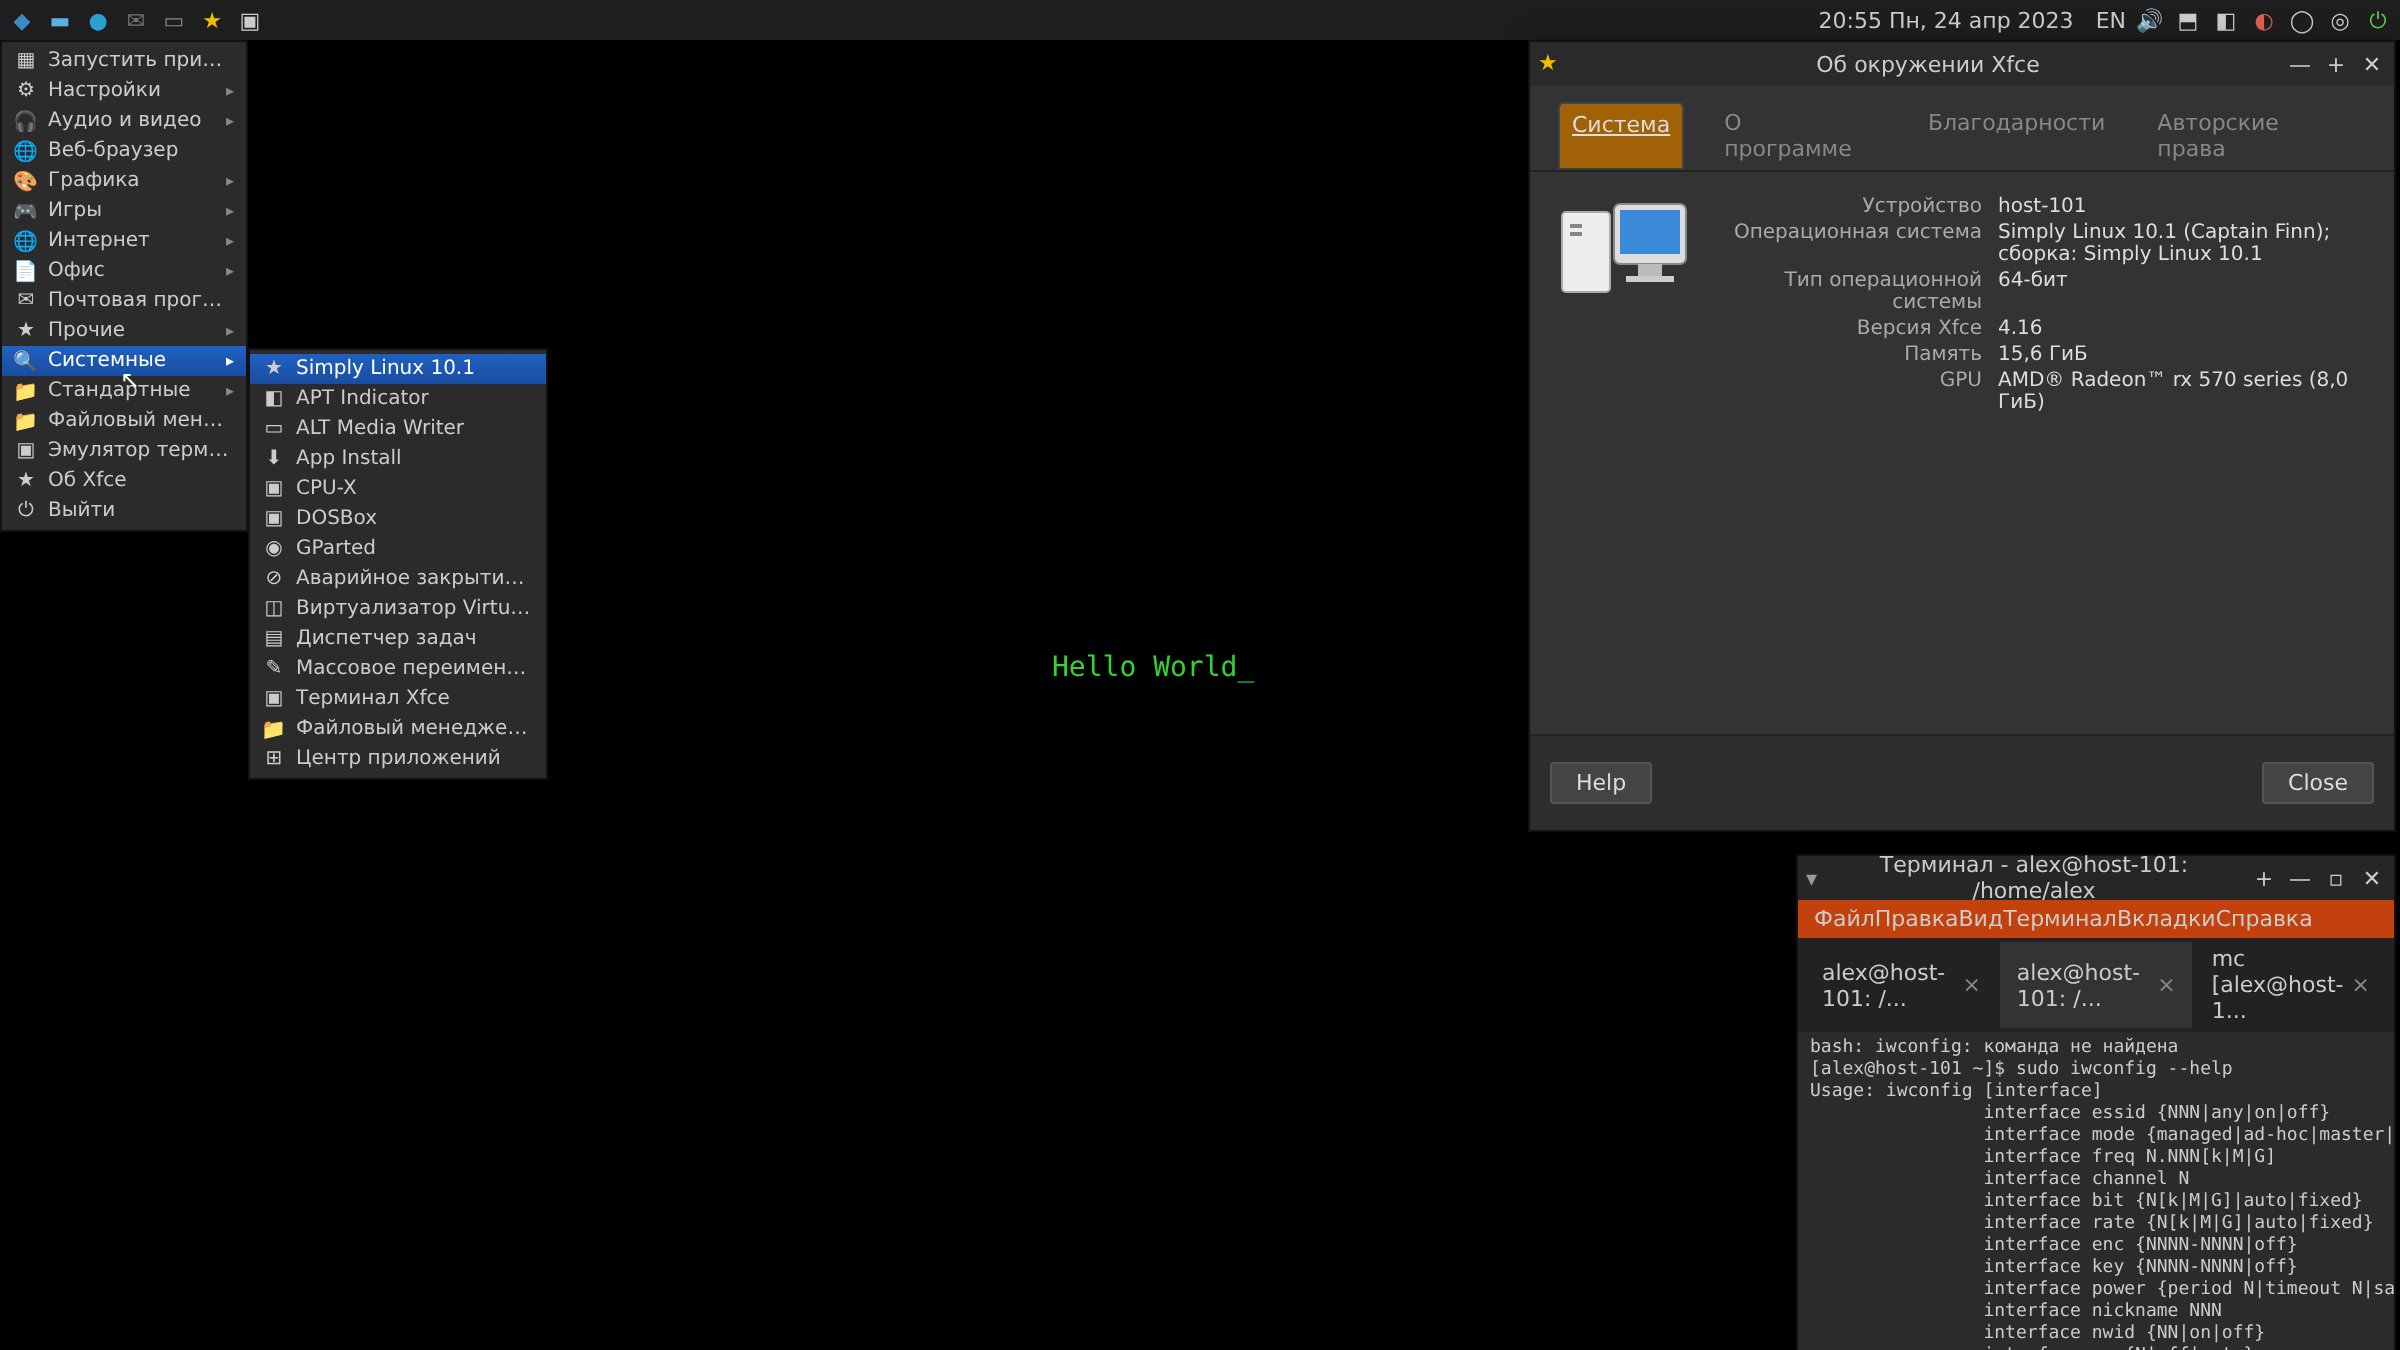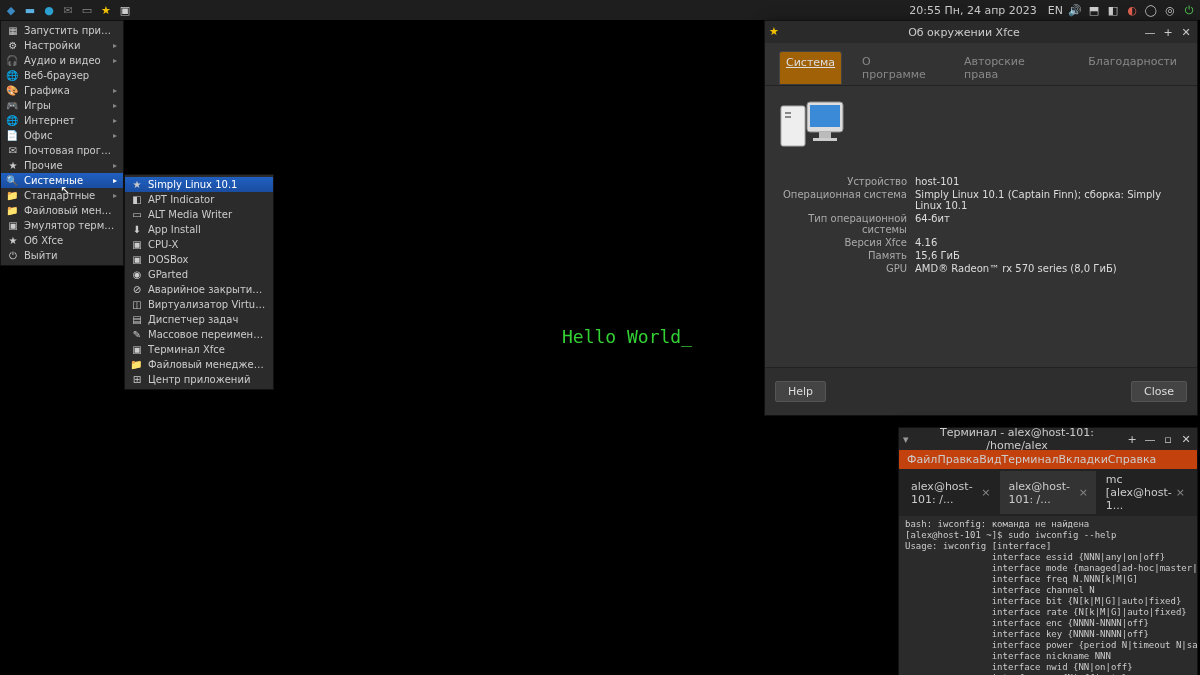--- a/index.html
+++ b/index.html
@@ -15,32 +15,32 @@
   .menu-item{display:flex;align-items:center;gap:5px;padding:1px 6px 1px 6px;height:15px;cursor:pointer;position:relative;}
   .menu-item .mico{width:12px;height:12px;display:flex;align-items:center;justify-content:center;font-size:10px;}
   .menu-item .lbl{flex:1;white-space:nowrap;overflow:hidden;text-overflow:ellipsis;font-size:10px;}
   .menu-item .arrow{font-size:8px;color:#888;}
   .menu-item.sel{background:linear-gradient(#2060c0,#1a4da0);color:#fff;}
   .menu-item.sel .lbl,.menu-item.sel .arrow{color:#fff;}
   
   .submenu{position:absolute;top:174px;left:124px;width:150px;background:#2b2b2b;border:1px solid #111;padding:2px 0;}
   .submenu .menu-item.sel{background:linear-gradient(#2060c0,#1a4da0);}
   
-  .hello{position:absolute;top:326px;left:526px;font-family:monospace;font-size:18px;color:#33d133;margin-left:36px;}
+  .hello{position:absolute;top:326px;left:526px;font-family:monospace;font-size:14px;color:#33d133;}
   
   .win{position:absolute;background:#333;border:1px solid #111;box-shadow:0 3px 12px rgba(0,0,0,.6);}
   .about{top:20px;left:764px;width:434px;height:396px;}
   .titlebar{height:22px;background:#2a2a2a;display:flex;align-items:center;padding:0 4px;}
   .titlebar .star{width:14px;height:14px;color:#f0c000;margin-right:6px;}
   .titlebar .title{flex:1;text-align:center;font-size:11px;color:#ccc;}
   .titlebar .winbtn{width:14px;height:14px;display:flex;align-items:center;justify-content:center;color:#ccc;margin-left:4px;cursor:pointer;}
   .tabs{display:flex;gap:14px;padding:8px 14px 0 14px;border-bottom:1px solid #222;}
   .tab{padding:4px 6px;color:#888;cursor:pointer;font-size:11px;}
   .tab.active{background:#a16207;color:#ddd;border:1px solid #444;border-bottom:1px solid #3a3a3a;border-radius:3px 3px 0 0;text-decoration:underline;}
-  .about-body{display:flex;padding:12px;gap:14px;flex-direction:column;}
+  .about-body{display:flex;padding:12px;gap:14px;}
   .computer-icon{width:70px;height:64px;display:flex;align-items:center;justify-content:center;}
   .info-table{flex:1;}
   .info-row{display:flex;gap:8px;margin-bottom:2px;}
   .info-label{width:130px;text-align:right;color:#aaa;font-size:10px;}
   .info-value{flex:1;color:#ddd;font-size:10px;}
   .about-footer{position:absolute;bottom:0;left:0;right:0;height:48px;background:#2e2e2e;display:flex;align-items:center;padding:0 10px;border-top:1px solid #222;}
   .btn{background:#444;border:1px solid #555;color:#ddd;padding:3px 12px;border-radius:2px;cursor:pointer;font-size:11px;}
   
   .term{top:427px;left:898px;width:300px;height:248px;background:#2b2b2b;}
   .term .titlebar{background:#262626;}
@@ -222,22 +222,22 @@
   <div class="titlebar">
     <div class="star">★</div>
     <div class="title">Об окружении Xfce</div>
     <div class="winbtn">—</div>
     <div class="winbtn">+</div>
     <div class="winbtn">✕</div>
   </div>
   <div class="tabs" id="about-tabs">
       <div class="tab active">Система</div>
       <div class="tab">О программе</div>
+      <div class="tab">Благодарности</div>
       <div class="tab">Авторские права</div>
-      <div class="tab">Благодарности</div>
     </div>
   <div class="about-body">
     <div class="computer-icon">
       <svg width="66" height="60" viewBox="0 0 66 60">
         <rect x="2" y="6" width="24" height="40" rx="2" fill="#eee" stroke="#aaa"></rect>
         <rect x="6" y="12" width="6" height="2" fill="#888"></rect>
           <rect x="6" y="16" width="6" height="2" fill="#888"></rect>
         <rect x="28" y="2" width="36" height="30" rx="3" fill="#ddd" stroke="#888"></rect>
         <rect x="31" y="5" width="30" height="22" fill="#3a8ad8"></rect>
         <rect x="40" y="32" width="12" height="6" fill="#bbb"></rect>

